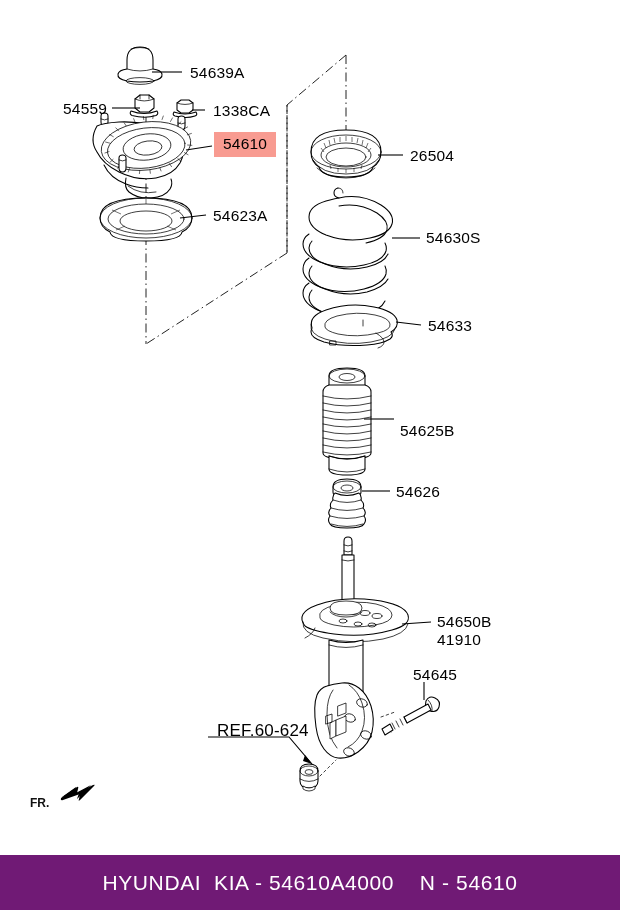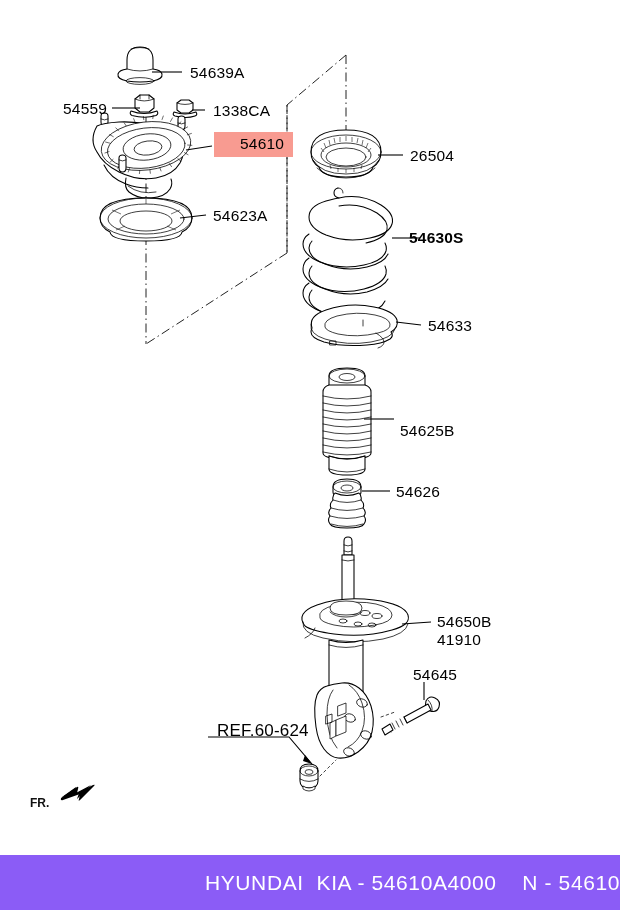--- a/index.html
+++ b/index.html
@@ -17,37 +17,37 @@
   .lbl{
     position:absolute;
     font-family:"Liberation Sans", sans-serif;
     font-size:15.5px;
     color:#000000;
     white-space:nowrap;
     letter-spacing:0.2px;
   }
   .lbl.hl{
     background:#f89b91;
-    padding:4px 9px 5px 26px;
+    padding:4px 9px 5px 9px;
     line-height:1;
   }
   .lbl.ref{
     font-size:17px;
   }
   .fr-text{
     position:absolute;
     font-family:"Liberation Sans", sans-serif;
     font-size:12px;
     font-weight:bold;
     color:#111;
   }
   #footer-bar{
     position:absolute;left:0;top:855px;width:620px;height:55px;
-    background:#8b5cf6;
-    display:flex;align-items:center;justify-content:flex-end;
+    background:#701a75;
+    display:flex;align-items:center;justify-content:center;
   }
   #footer-text{
     color:#ffffff;
     font-family:"Liberation Sans", sans-serif;
     font-size:21px;
     letter-spacing:0.6px;
     white-space:pre;
   }
 </style>
 </head>
@@ -324,21 +324,21 @@
     </g>
 
   </svg>
 
   <div class="lbl" style="left:190px;top:64px;">54639A</div>
   <div class="lbl" style="left:63px;top:100px;">54559</div>
   <div class="lbl" style="left:213px;top:102px;">1338CA</div>
   <div class="lbl hl" style="left:214px;top:132px;">54610</div>
   <div class="lbl" style="left:213px;top:207px;">54623A</div>
   <div class="lbl" style="left:410px;top:147px;">26504</div>
-  <div class="lbl" style="left:409px;top:229px;font-weight:bold;">54630S</div>
+  <div class="lbl" style="left:426px;top:229px;">54630S</div>
   <div class="lbl" style="left:428px;top:317px;">54633</div>
   <div class="lbl" style="left:400px;top:422px;">54625B</div>
   <div class="lbl" style="left:396px;top:483px;">54626</div>
   <div class="lbl" style="left:437px;top:613px;">54650B</div>
   <div class="lbl" style="left:437px;top:631px;">41910</div>
   <div class="lbl" style="left:413px;top:666px;">54645</div>
   <div class="lbl ref" style="left:217px;top:721px;">REF.60-624</div>
 
   <div class="fr-text" style="left:30px;top:796px;">FR.</div>
 

